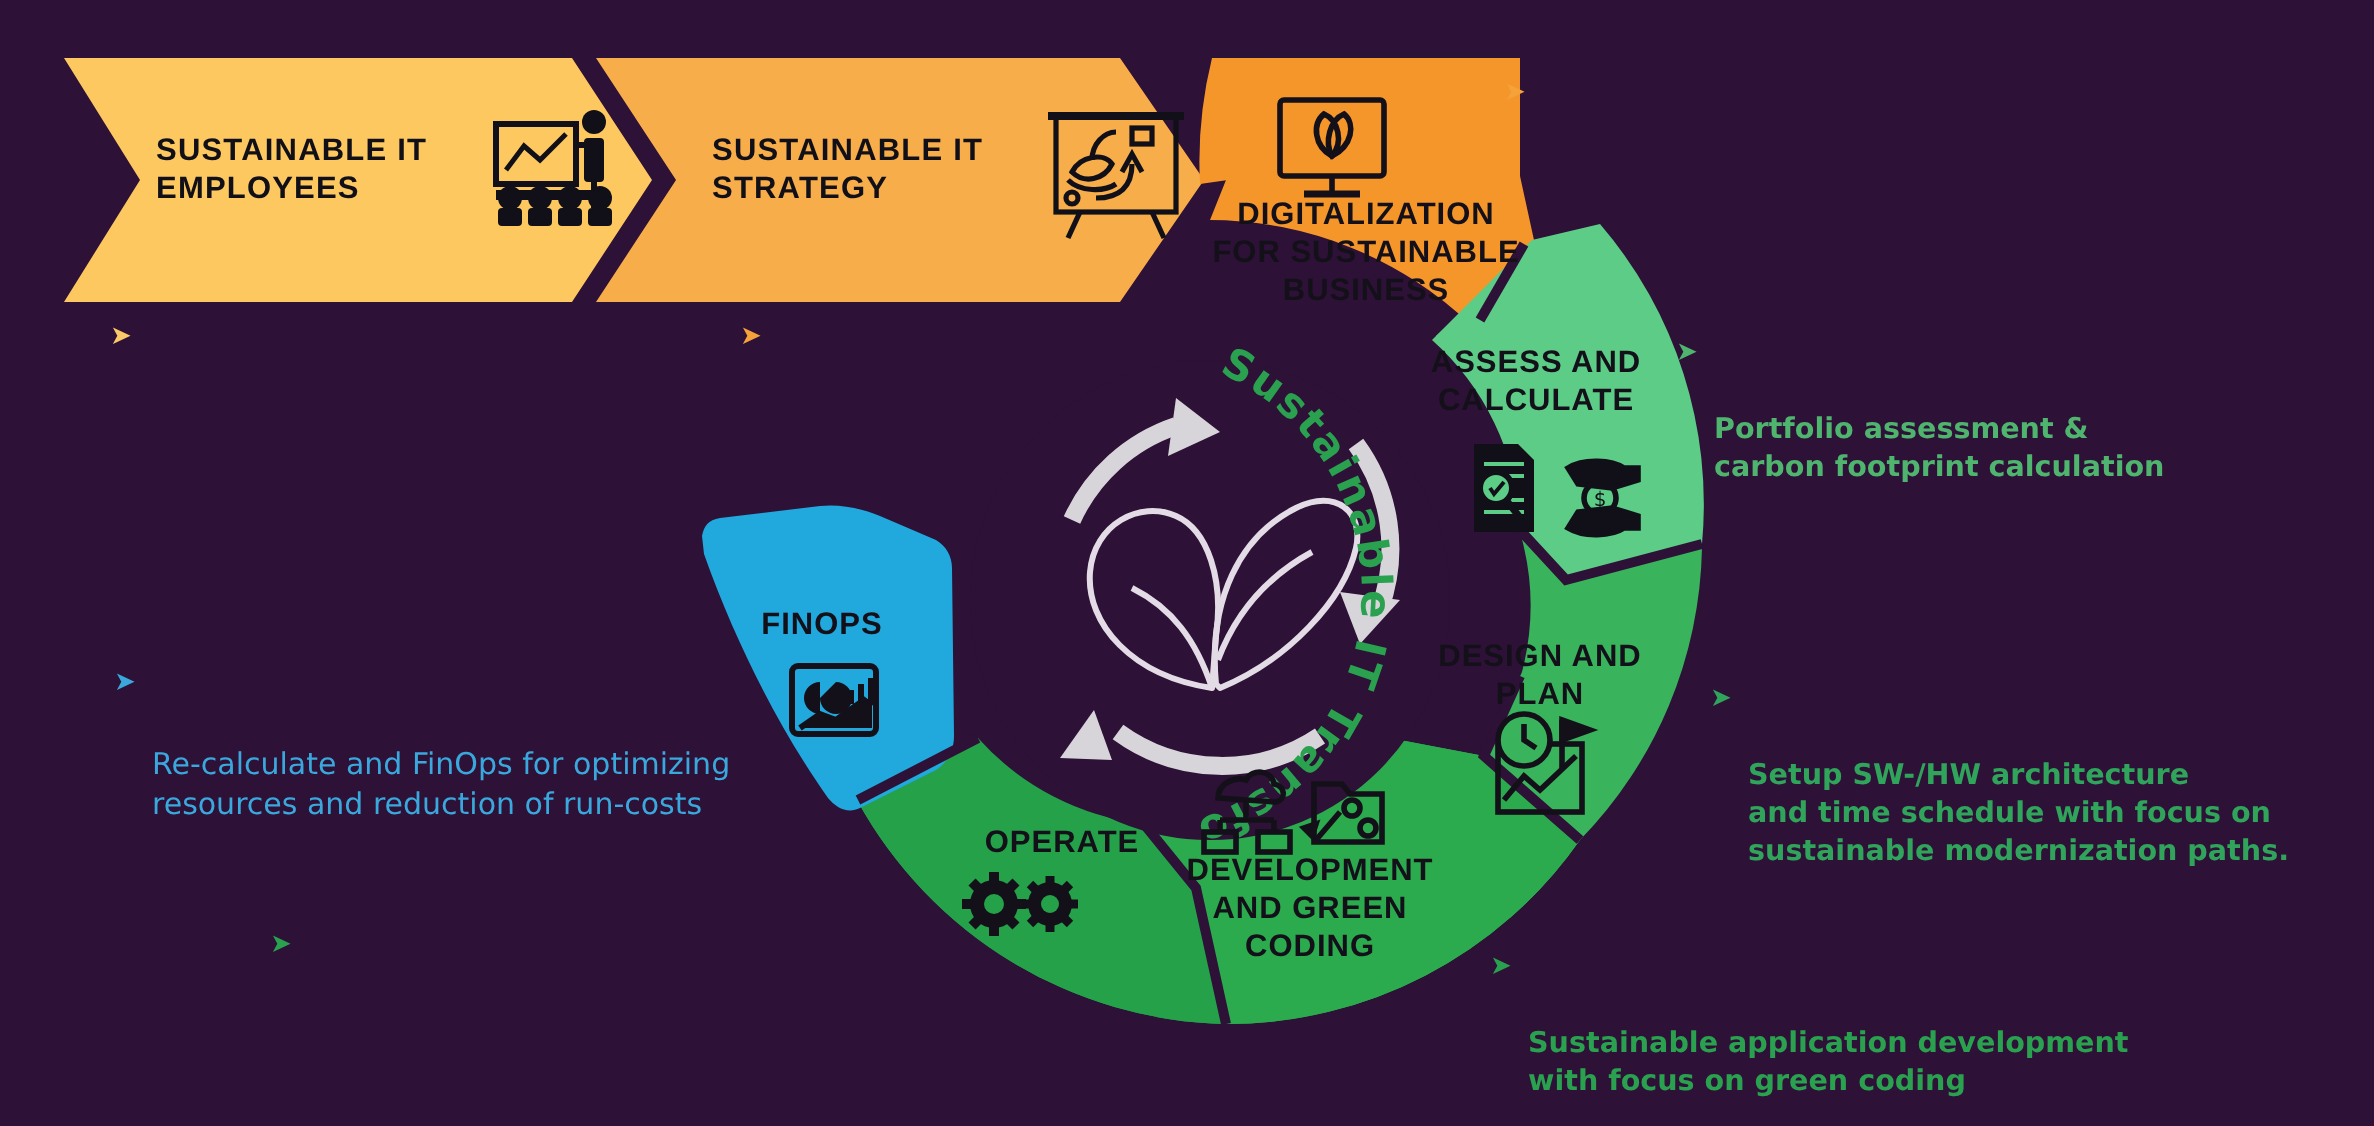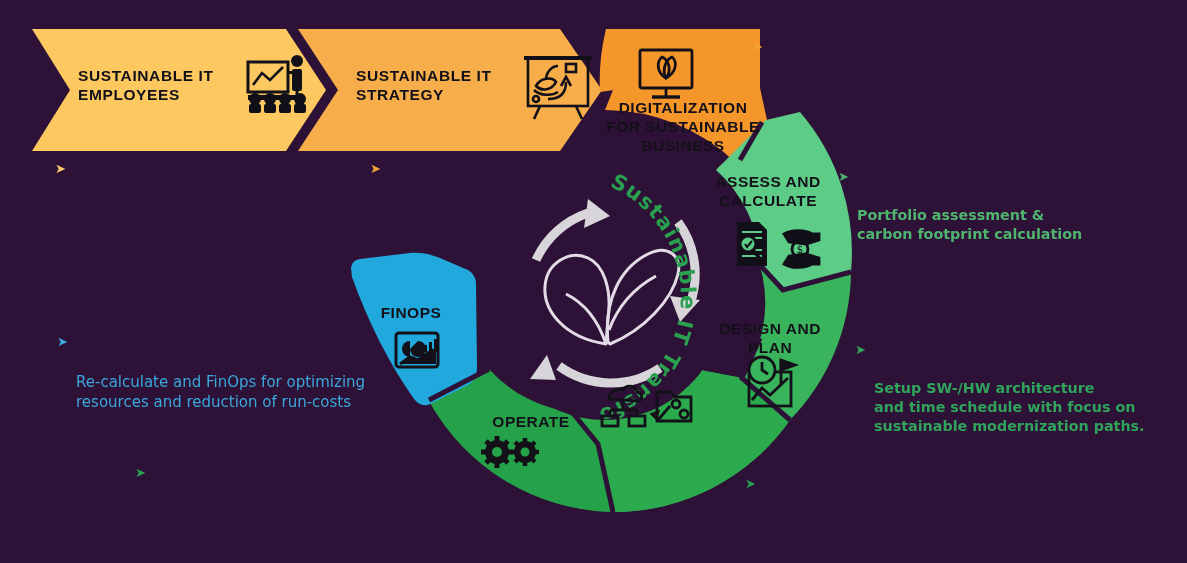--- a/index.html
+++ b/index.html
@@ -387,20 +387,23 @@
   <div class="chev-label" id="chev2-label">SUSTAINABLE IT
 STRATEGY</div>
 
   <div class="seg-label" id="seg-digital-label">DIGITALIZATION
 FOR SUSTAINABLE
 BUSINESS</div>
   <div class="seg-label" id="seg-assess-label">ASSESS AND
 CALCULATE</div>
   <div class="seg-label" id="seg-design-label">DESIGN AND
 PLAN</div>
+  <div class="seg-label" id="seg-devgreen-label">DEVELOPMENT
+AND GREEN
+CODING</div>
   <div class="seg-label" id="seg-operate-label">OPERATE</div>
   <div class="seg-label" id="seg-finops-label">FINOPS</div>
 
   <div class="callout c-gold" id="co-employees">
     <span class="arrow">➤</span>
   </div>
 
   <div class="callout c-orange" id="co-strategy">
     <span class="arrow">➤</span>
   </div>
@@ -417,20 +420,22 @@
 
   <div class="callout c-green" id="co-setup">
     <span class="arrow">➤</span>
     <span class="txt">Setup SW-/HW architecture
 and time schedule with focus on
 sustainable modernization paths.</span>
   </div>
 
   <div class="callout c-green2" id="co-sustapp">
     <span class="arrow">➤</span>
+    <span class="txt">Sustainable application development
+with focus on green coding</span>
   </div>
 
   <div class="callout c-green2" id="co-better">
     <span class="arrow">➤</span>
   </div>
 
   <div class="callout c-blue" id="co-recalc">
     <span class="arrow">➤</span>
     <span class="txt">Re-calculate and FinOps for optimizing
 resources and reduction of run-costs</span>

